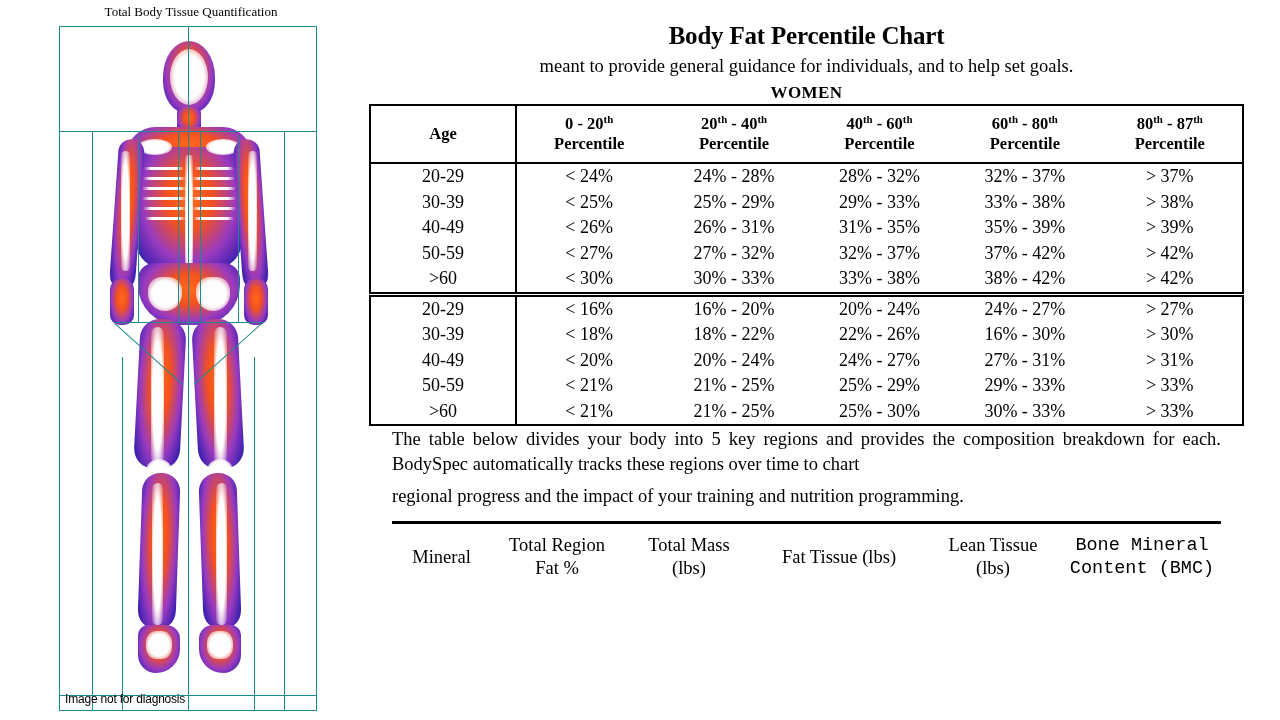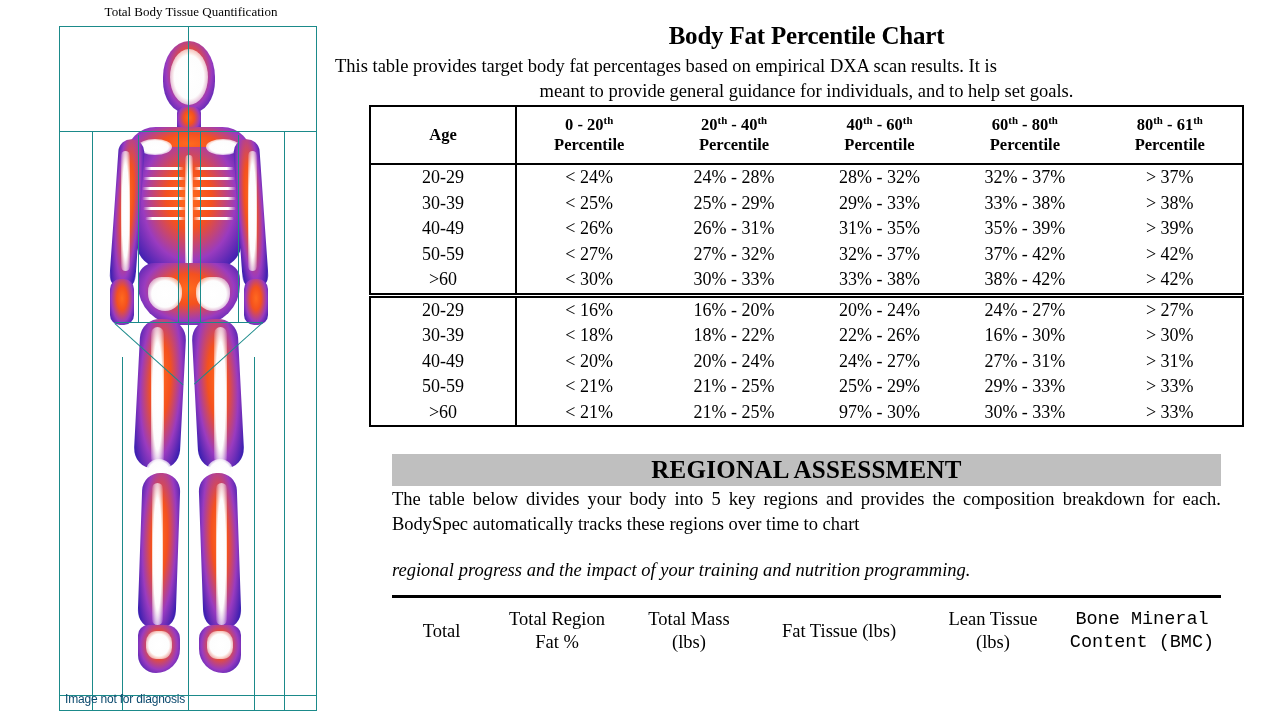--- a/index.html
+++ b/index.html
@@ -49,21 +49,21 @@
   }
   .rib {
     position: absolute;
     height: 3px;
     background: linear-gradient(90deg, rgba(255,255,255,0) 0%, #ffffff 18%, #ffffff 82%, rgba(255,255,255,0) 100%);
     border-radius: 3px;
   }
 
   #scan-caption {
     position: absolute; left: 5px; bottom: 4px;
-    font-size: 12px; color: #0c4a6e;
+    font-size: 12px; color: #000000;
     font-family: "Liberation Sans", sans-serif;
     letter-spacing: -0.2px;
     white-space: nowrap;
   }
 
   
   #doc { position: absolute; left: 333px; top: 16px; width: 947px; height: 720px; }
 
   #doc-title {
     text-align: center;
@@ -137,21 +137,21 @@
     letter-spacing: 0.3px;
   }
   #ra-text {
     width: 829px;
     margin: 1px auto 0 auto;
     font-size: 18.5px;
     line-height: 25px;
     text-align: justify;
     text-justify: inter-word;
   }
-  #ra-text .l3 { display: block; text-align: left; margin-top: 21px; font-style: italic; }
+  #ra-text .l3 { display: block; text-align: left; margin-top: 7px; }
 
   #ra-rule {
     width: 829px; height: 3.4px;
     background: #000;
     margin: 12px auto 0 auto;
   }
 
   table.region {
     border-collapse: collapse;
     width: 829px;
@@ -259,24 +259,24 @@
 
       <div id="scan-caption">Image not for diagnosis</div>
     </div>
   </div>
 
   <div id="doc">
 
     <h1 id="doc-title">Body Fat Percentile Chart</h1>
 
     <p id="doc-intro">
-      <span>This table provides target body fat percentages based on empirical DXA scan results.  It is</span>
       <span class="l2">meant to provide general guidance for individuals, and to help set goals.</span>
     </p>
 
+    <div id="women-head" class="sect-heading">WOMEN</div>
     <div id="women-table-wrap">
       <table class="pct">
         <thead>
           <tr>
             <th class="agecol">
               <span>Age</span>
             </th>
             <th>
               <span>0 - 20</span><sup>th</sup><br>
               <span>Percentile</span>
@@ -287,21 +287,21 @@
             </th>
             <th>
               <span>40</span><sup>th</sup><span> - 60</span><sup>th</sup><br>
               <span>Percentile</span>
             </th>
             <th>
               <span>60</span><sup>th</sup><span> - 80</span><sup>th</sup><br>
               <span>Percentile</span>
             </th>
             <th>
-              <span>80</span><sup>th</sup><span> - 61</span><sup>th</sup><br>
+              <span>80</span><sup>th</sup><span> - 87</span><sup>th</sup><br>
               <span>Percentile</span>
             </th>
           </tr>
         </thead>
         <tbody id="women-body">
             <tr>
               <td class="agecol">20-29</td>
               <td>&lt; 24%</td>
               <td>24% - 28%</td>
               <td>28% - 32%</td>
@@ -376,41 +376,40 @@
               <td>&lt; 21%</td>
               <td>21% - 25%</td>
               <td>25% - 29%</td>
               <td>29% - 33%</td>
               <td>&gt; 33%</td>
             </tr>
             <tr>
               <td class="agecol">&gt;60</td>
               <td>&lt; 21%</td>
               <td>21% - 25%</td>
-              <td>97% - 30%</td>
+              <td>25% - 30%</td>
               <td>30% - 33%</td>
               <td>&gt; 33%</td>
             </tr>
           </tbody>
       </table>
     </div>
 
-    <div id="ra-banner">REGIONAL ASSESSMENT</div>
     <p id="ra-text">
       <span>The table below divides your body into 5 key regions and provides the composition</span>
       <span>breakdown for each.  BodySpec automatically tracks these regions over time to chart</span>
       <span class="l3">regional progress and the impact of your training and nutrition programming.</span>
     </p>
     <div id="ra-rule"></div>
 
     <table class="region">
       <thead>
         <tr>
           <th class="c-region">
-            <span>Total</span>
+            <span>Mineral</span>
           </th>
           <th class="c-fatpct">
             <span>Total Region</span><br><span>Fat %</span>
           </th>
           <th class="c-mass">
             <span>Total Mass</span><br><span>(lbs)</span>
           </th>
           <th class="c-fat">
             <span>Fat Tissue (lbs)</span>
           </th>

